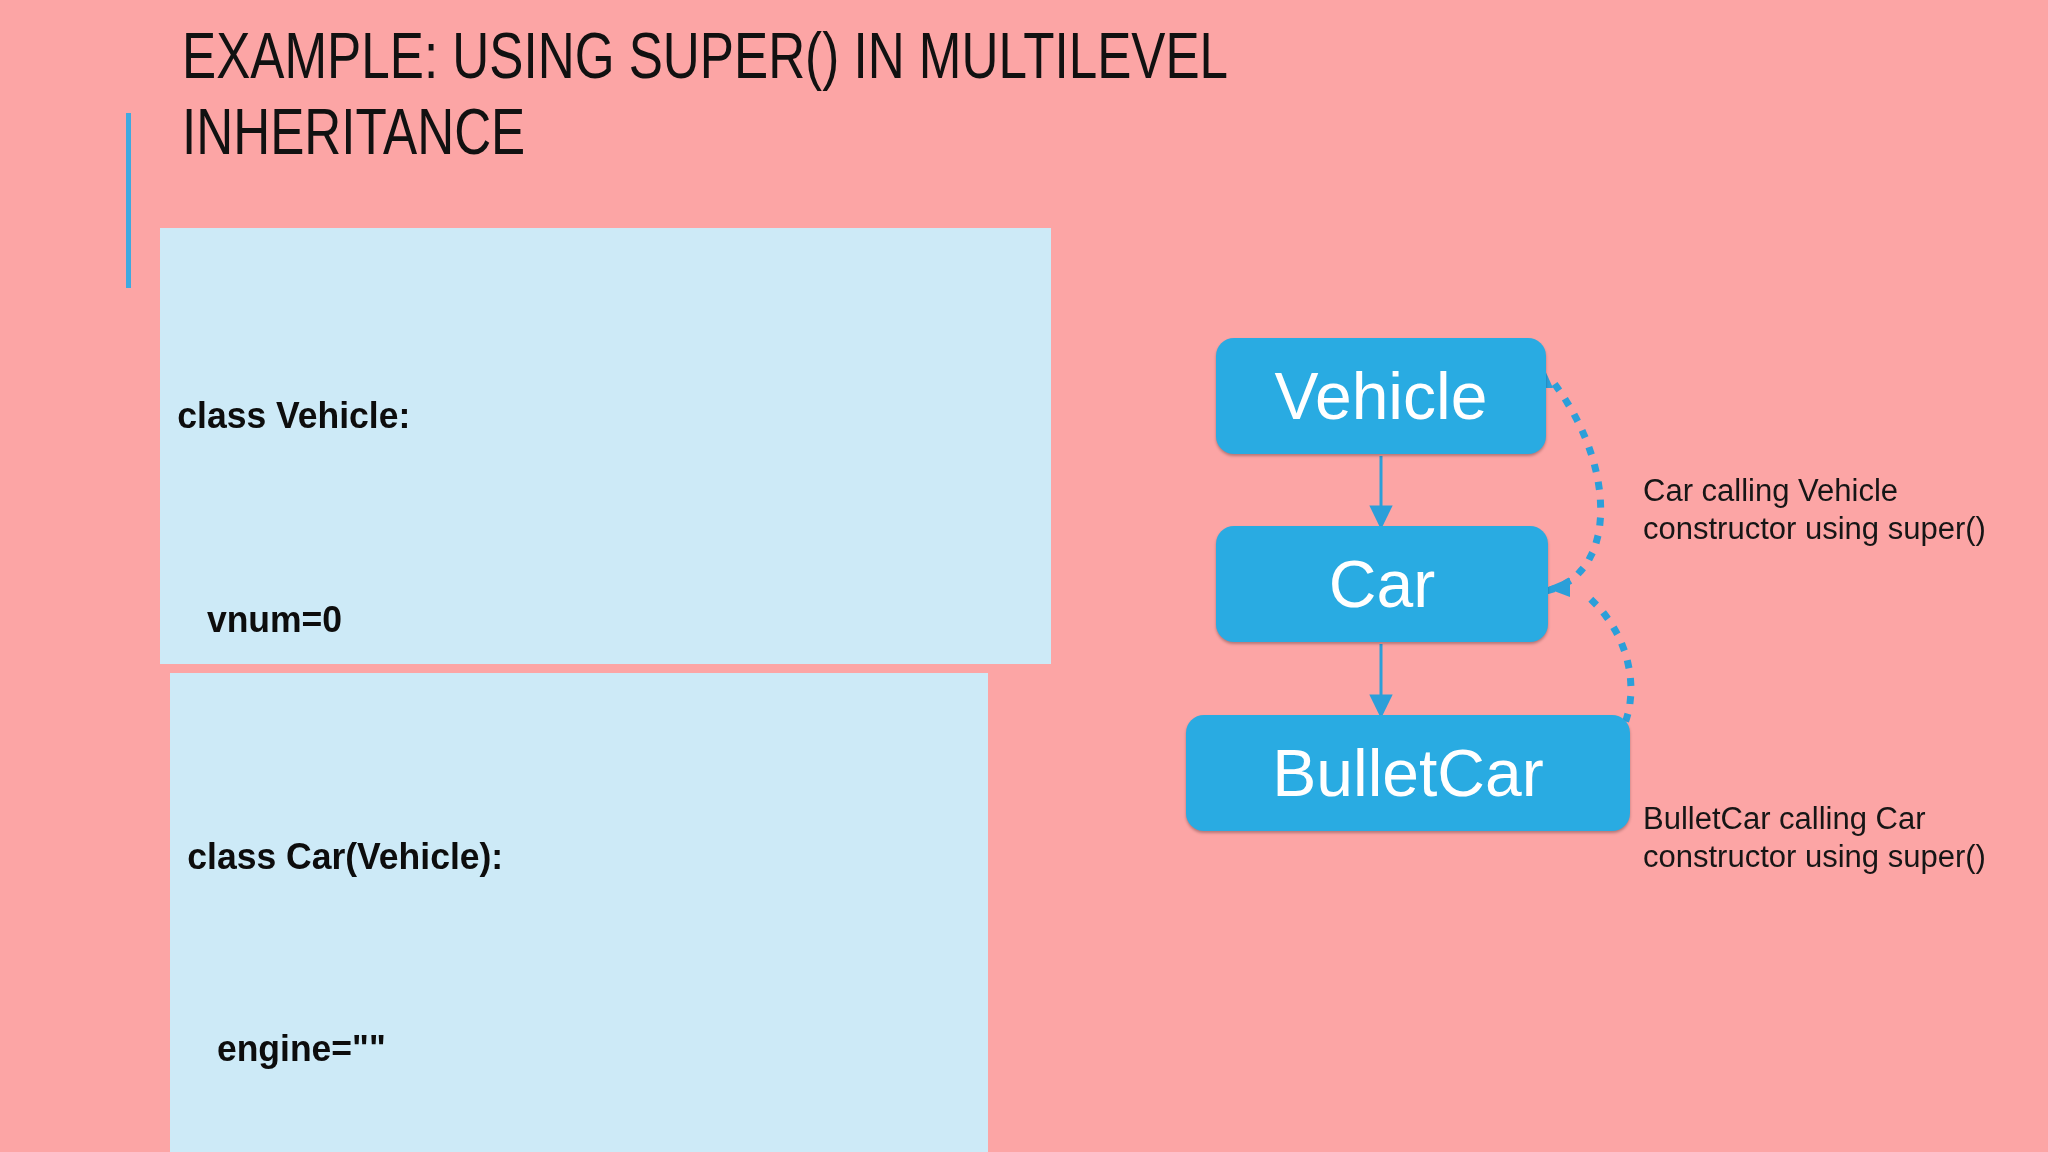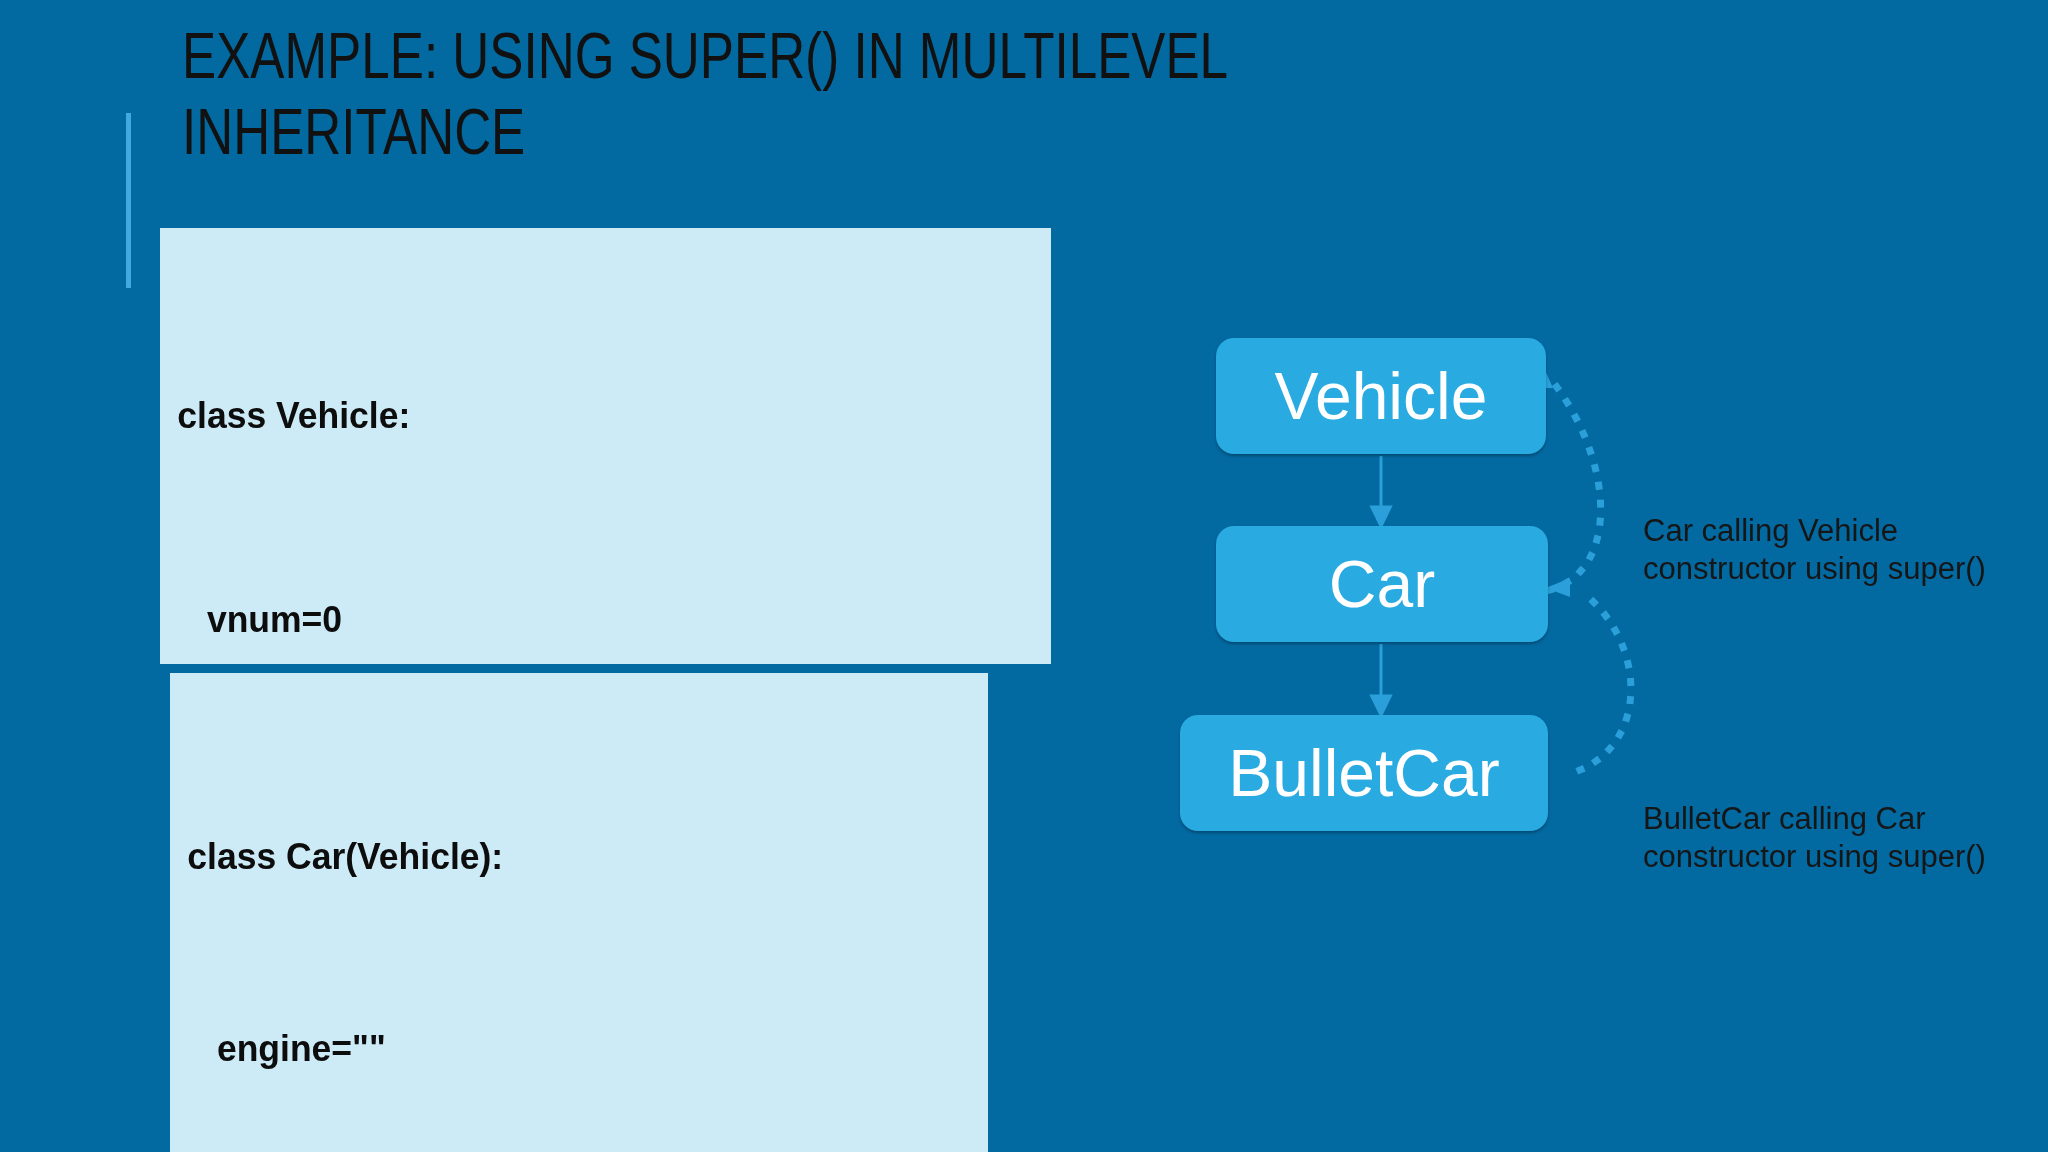--- a/index.html
+++ b/index.html
@@ -7,21 +7,21 @@
     padding: 0;
     background: #ffffff;
   }
   body {
     font-family: "Liberation Sans", sans-serif;
   }
   #slide {
     position: relative;
     width: 2048px;
     height: 1152px;
-    background: #0369a1;
+    background: #fca5a5;
     overflow: hidden;
   }
 
   
   #accent-bar {
     position: absolute;
     left: 126px;
     top: 113px;
     width: 5px;
     height: 175px;
@@ -106,23 +106,23 @@
     font-size: 66px;
   }
   #node-car {
     left: 66px;
     top: 226px;
     width: 332px;
     height: 116px;
     font-size: 66px;
   }
   #node-bulletcar {
-    left: 30px;
+    left: 36px;
     top: 415px;
-    width: 368px;
+    width: 444px;
     height: 116px;
     font-size: 66px;
   }
   #diagram-svg {
     position: absolute;
     left: 0;
     top: 0;
     width: 560px;
     height: 580px;
     overflow: visible;
@@ -133,21 +133,21 @@
     position: absolute;
     font-family: "Liberation Sans", sans-serif;
     font-size: 31px;
     line-height: 38px;
     color: #161616;
     white-space: pre-line;
     font-weight: 400;
   }
   #annotation-car-vehicle {
     left: 1643px;
-    top: 512px;
+    top: 472px;
     width: 390px;
   }
   #annotation-bulletcar-car {
     left: 1643px;
     top: 800px;
     width: 400px;
   }
 </style>
 </head>
 <body>

